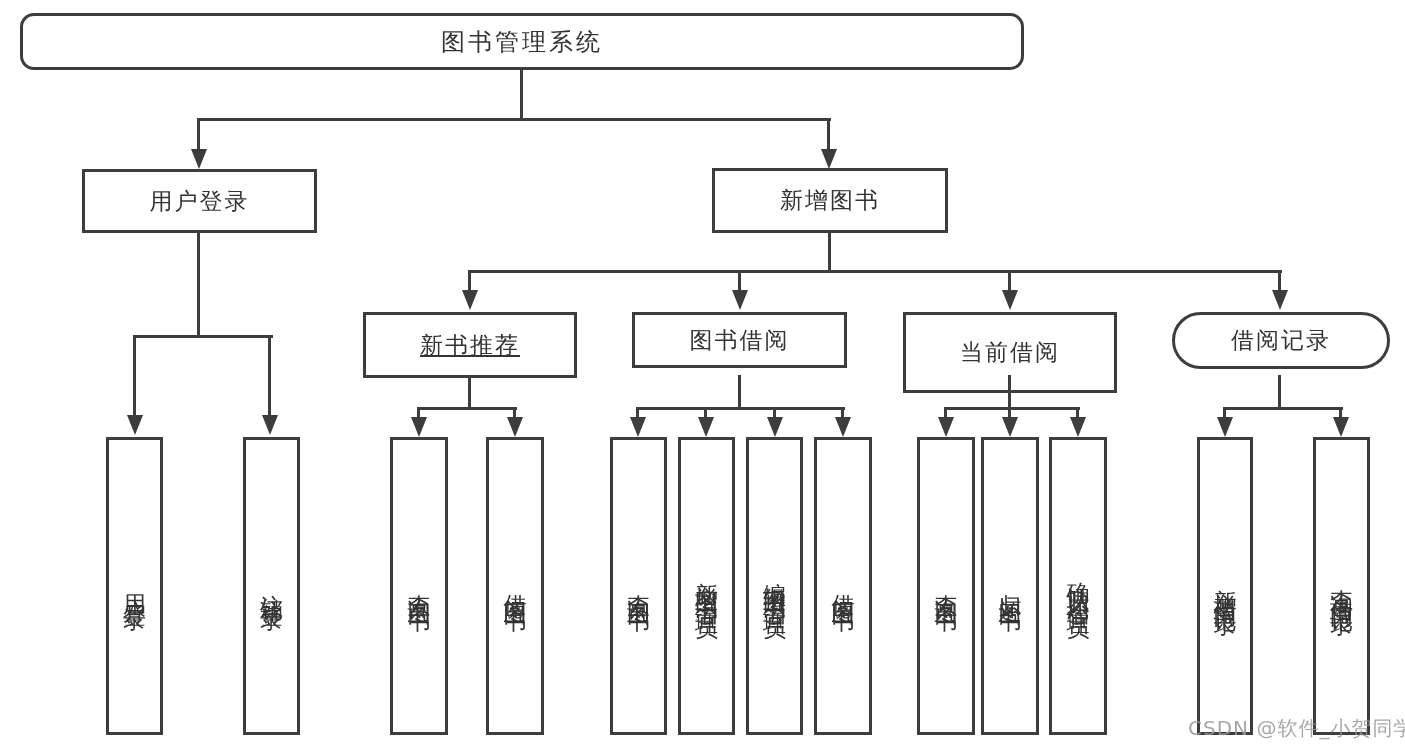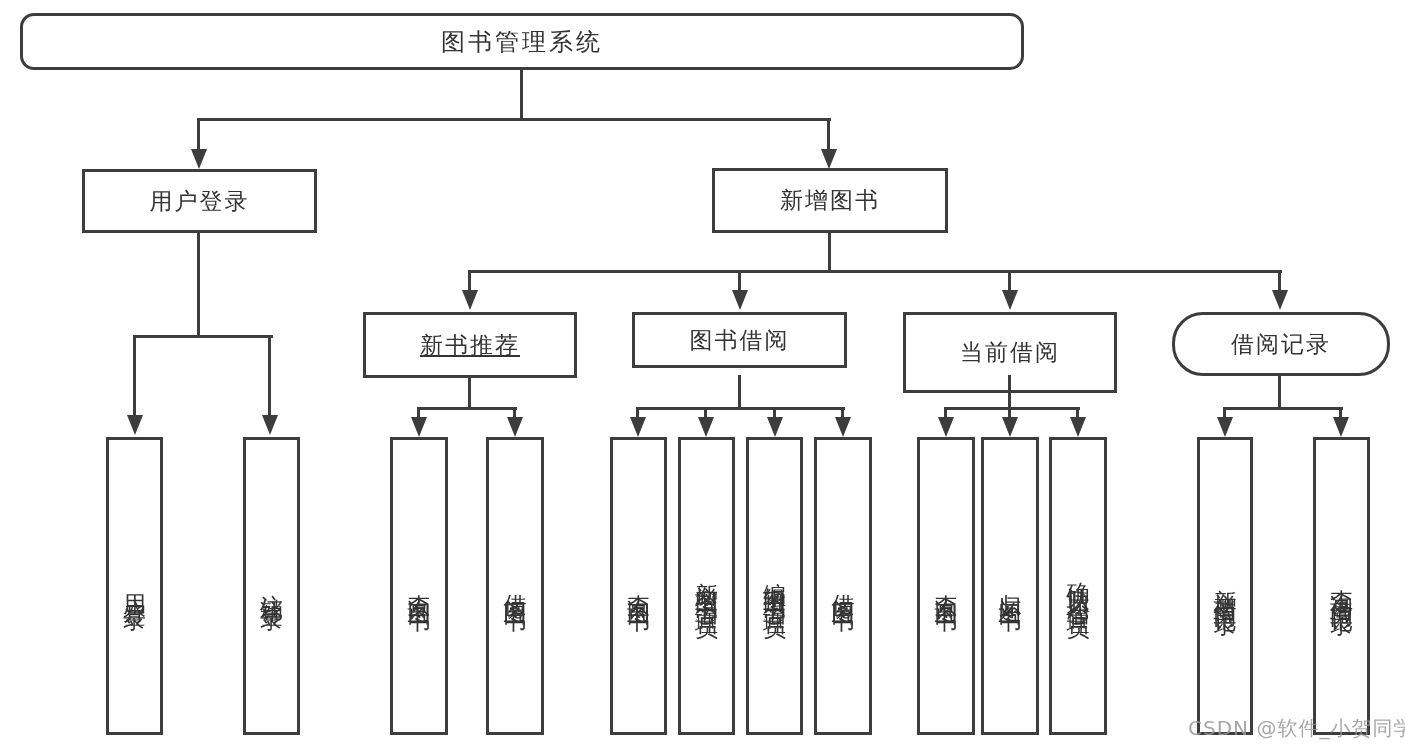--- a/index.html
+++ b/index.html
@@ -94,21 +94,21 @@
   <div class="vline" style="left:828px; top:233px; height:37px;"></div>
   <div class="hline" style="left:468px; top:270px; width:814px;"></div>
   <div class="arrow" style="left:468px; top:270px; height:20px;"></div>
   <div class="arrow" style="left:738px; top:270px; height:20px;"></div>
   <div class="arrow" style="left:1008px; top:270px; height:20px;"></div>
   <div class="arrow" style="left:1278px; top:270px; height:20px;"></div>
 
   <div class="node" style="left:363px; top:312px; width:214px; height:66px;text-decoration:underline;">新书推荐</div>
   <div class="node" style="left:632px; top:312px; width:215px; height:56px;">图书借阅</div>
   <div class="node" style="left:903px; top:312px; width:214px; height:81px;">当前借阅</div>
-  <div class="node" style="left:1172px; top:312px; width:218px; height:64px;border-radius:31px;">借阅记录</div>
+  <div class="node" style="left:1172px; top:312px; width:218px; height:57px;border-radius:31px;">借阅记录</div>
 
   <div class="vline" style="left:468px; top:375px; height:32px;"></div>
   <div class="hline" style="left:417px; top:407px; width:100px;"></div>
   <div class="arrow" style="left:417px; top:407px; height:10px;"></div>
   <div class="arrow" style="left:513px; top:407px; height:10px;"></div>
 
   <div class="vline" style="left:738px; top:375px; height:32px;"></div>
   <div class="hline" style="left:636px; top:407px; width:209px;"></div>
   <div class="arrow" style="left:636px; top:407px; height:10px;"></div>
   <div class="arrow" style="left:704px; top:407px; height:10px;"></div>

